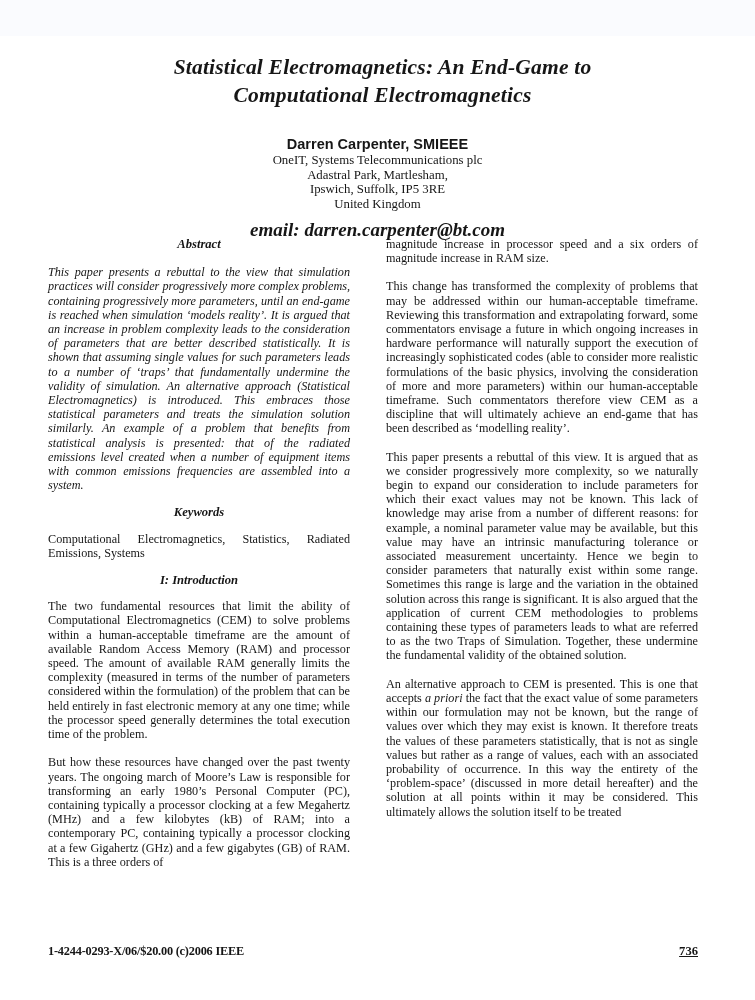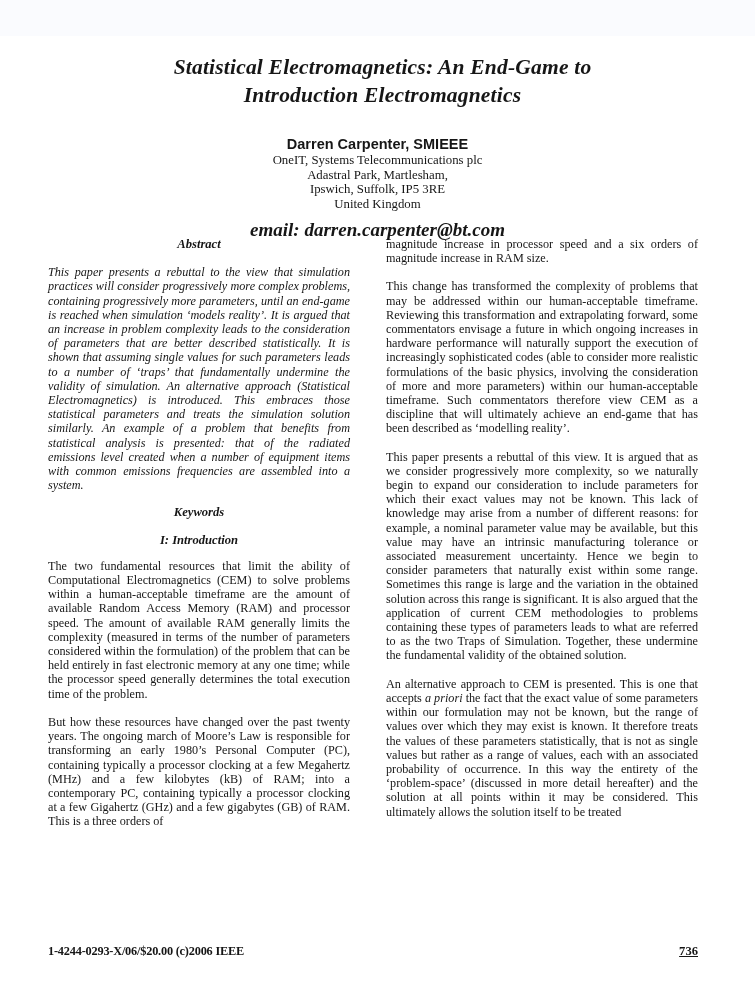--- a/index.html
+++ b/index.html
@@ -70,39 +70,40 @@
     text-align:right; font-weight:700; font-size:12.6px;text-decoration:underline;
   }
 </style>
 </head>
 <body>
 
 <div class="top-shade"></div>
 
 <h1 class="paper-title">
   <div>Statistical Electromagnetics:  An End-Game to</div>
-  <div>Introduction Electromagnetics</div>
+  <div>Computational Electromagnetics</div>
 </h1>
 
 <div class="author-block">
   <div class="author-name">Darren Carpenter, SMIEEE</div>
   <div class="author-line">OneIT, Systems Telecommunications plc</div>
   <div class="author-line">Adastral Park, Martlesham,</div>
   <div class="author-line">Ipswich, Suffolk, IP5 3RE</div>
   <div class="author-line">United Kingdom</div>
   <div class="author-email">email:  darren.carpenter@bt.com</div>
 </div>
 
 <div class="columns">
 
   <div class="col-left">
     <div class="sec-heading h-abstract">Abstract</div>
     <p class="para abstract-body">This paper presents a rebuttal to the view that simulation practices will consider progressively more complex problems, containing progressively more parameters, until an end-game is reached when simulation ‘models reality’.  It is argued that an increase in problem complexity leads to the consideration of parameters that are better described statistically.  It is shown that assuming single values for such parameters leads to a number of ‘traps’ that fundamentally undermine the validity of simulation.  An alternative approach (Statistical Electromagnetics) is introduced.  This embraces those statistical parameters and treats the simulation solution similarly.  An example of a problem that benefits from statistical analysis is presented: that of the radiated emissions level created when a number of equipment items with common emissions frequencies are assembled into a system.</p>
 
     <div class="sec-heading h-mid">Keywords</div>
+    <p class="para">Computational Electromagnetics, Statistics, Radiated Emissions, Systems</p>
 
     <div class="sec-heading h-mid">I:  Introduction</div>
     <p class="para">The two fundamental resources that limit the ability of Computational Electromagnetics (CEM) to solve problems within a human-acceptable timeframe are the amount of available Random Access Memory (RAM) and processor speed.  The amount of available RAM generally limits the complexity (measured in terms of the number of parameters considered within the formulation) of the problem that can be held entirely in fast electronic memory at any one time; while the processor speed generally determines the total execution time of the problem.</p>
     <p class="para">But how these resources have changed over the past twenty years.  The ongoing march of Moore’s Law is responsible for transforming an early 1980’s Personal Computer (PC), containing typically a processor clocking at a few Megahertz (MHz) and a few kilobytes (kB) of RAM; into a contemporary PC, containing typically a processor clocking at a few Gigahertz (GHz) and a few gigabytes (GB) of RAM.  This is a three orders of</p>
   </div>
 
   <div class="col-right">
     <p class="para">magnitude increase in processor speed and a six orders of magnitude increase in RAM size.</p>
     <p class="para">This change has transformed the complexity of problems that may be addressed within our human-acceptable timeframe.  Reviewing this transformation and extrapolating forward, some commentators envisage a future in which ongoing increases in hardware performance will naturally support the execution of increasingly sophisticated codes (able to consider more realistic formulations of the basic physics, involving the consideration of more and more parameters) within our human-acceptable timeframe.  Such commentators therefore view CEM as a discipline that will ultimately achieve an end-game that has been described as ‘modelling reality’.</p>
     <p class="para">This paper presents a rebuttal of this view.  It is argued that as we consider progressively more complexity, so we naturally begin to expand our consideration to include parameters for which their exact values may not be known.  This lack of knowledge may arise from a number of different reasons: for example, a nominal parameter value may be available, but this value may have an intrinsic manufacturing tolerance or associated measurement uncertainty.  Hence we begin to consider parameters that naturally exist within some range.  Sometimes this range is large and the variation in the obtained solution across this range is significant.  It is also argued that the application of current CEM methodologies to problems containing these types of parameters leads to what are referred to as the two Traps of Simulation.  Together, these undermine the fundamental validity of the obtained solution.</p>

